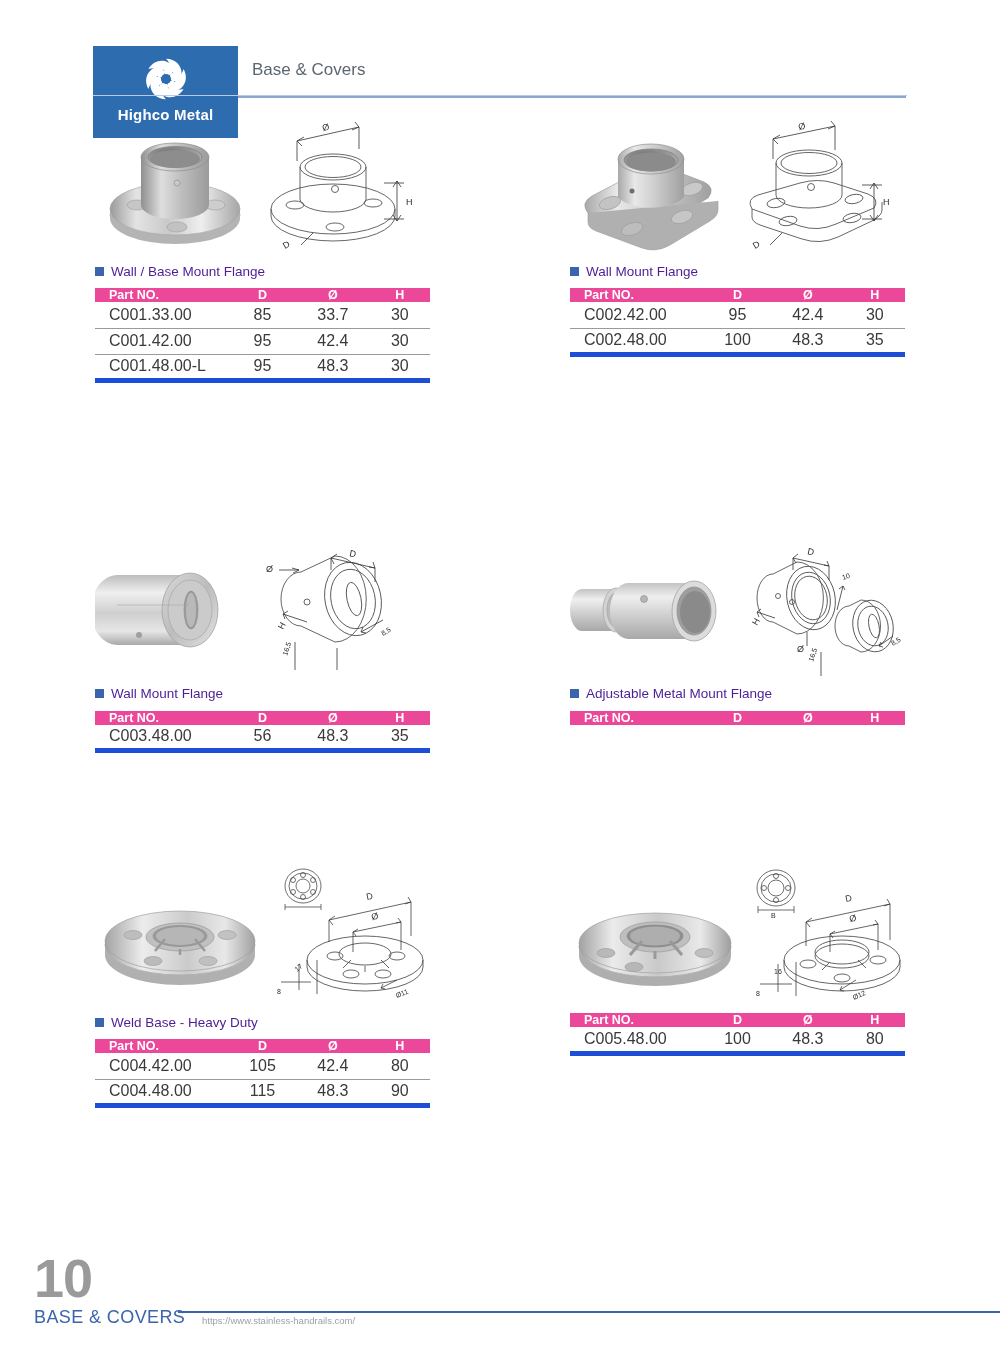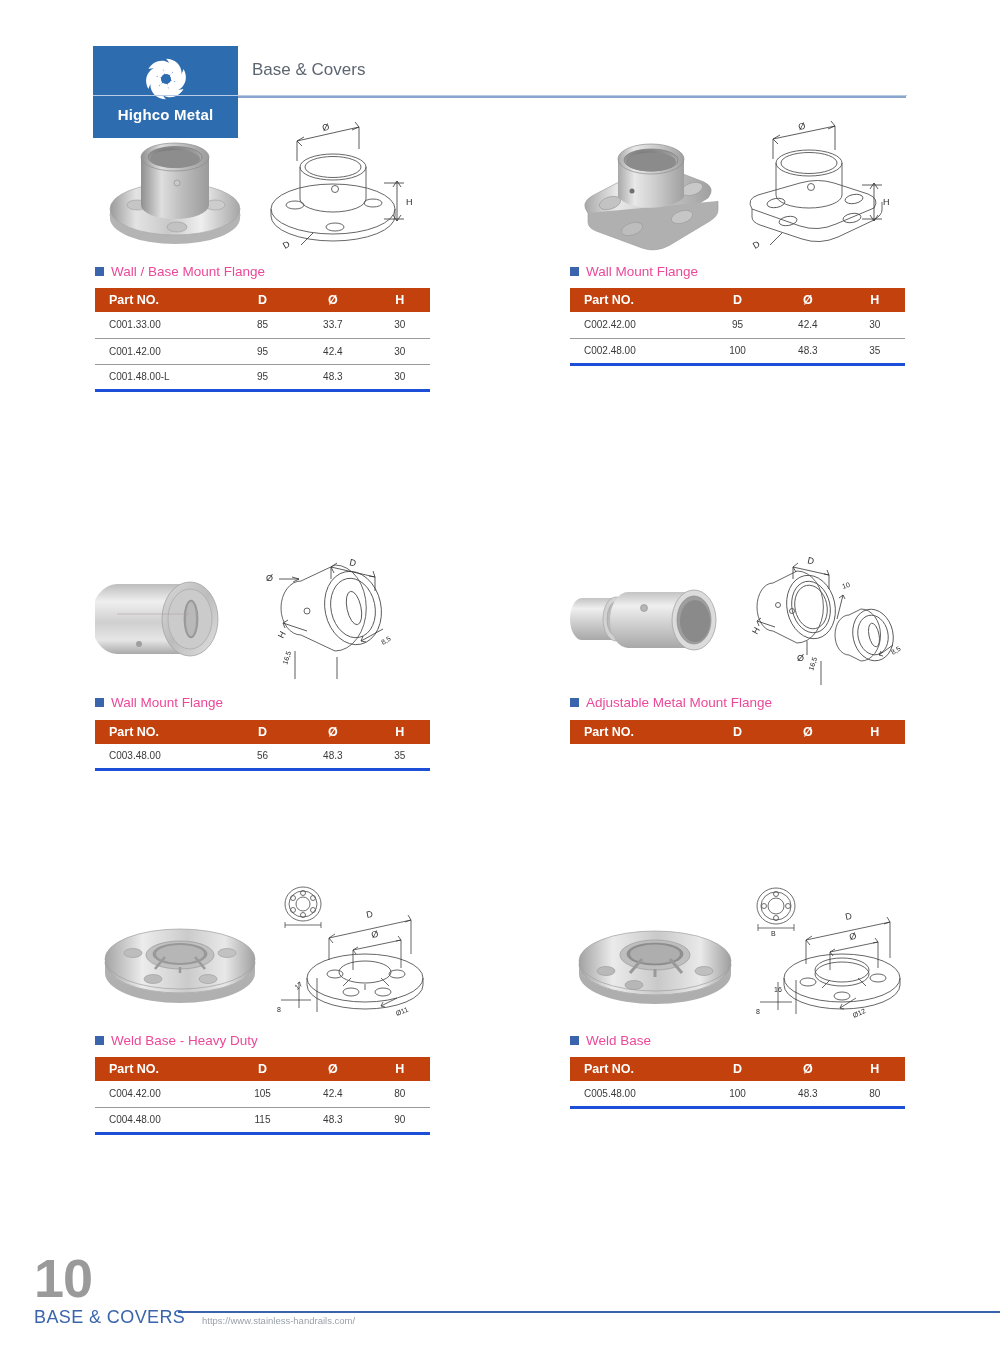--- a/index.html
+++ b/index.html
@@ -63,43 +63,43 @@
   
   .sect-title {
     display: flex; align-items: center;
     gap: 7px; margin-bottom: 8px; height: 18px;
   }
   .bullet {
     width: 9px; height: 9px; background: #3a64ab;
     display: inline-block; flex: 0 0 auto;
   }
   .sect-title-text {
-    font-size: 13.5px; color: #ec4899;
+    font-size: 13.5px; color: #4c1d95;
   }
 
   
   table.spec {
     width: 335px; border-collapse: collapse;
     font-size: 12px;
   }
   table.spec thead th {
-    background: #c2410c; color: #ffffff;
+    background: #ec4899; color: #ffffff;
     font-size: 12.5px; font-weight: bold;
-    height: 24px; text-align: center;
+    height: 14px; text-align: center;
     padding: 0;
   }
   table.spec thead th.part { text-align: left; padding-left: 14px; }
   table.spec tbody td {
     height: 26px; text-align: center; color: #3a3a3a;
     border-bottom: 1px solid #9a9a9a;
-    font-size: 10px;
+    font-size: 16px;
   }
   table.spec tbody td.part { text-align: left; padding-left: 14px; }
   table.spec tbody tr:last-child td {
-    border-bottom: 3px solid #1d4ed8;
+    border-bottom: 5px solid #1d4ed8;
   }
   col.c-part { width: 40%; }
   col.c-d    { width: 20%; }
   col.c-dia  { width: 22%; }
   col.c-h    { width: 18%; }
 
   
   .footer { position: absolute; left: 0; bottom: 0; width: 1000px; height: 118px; }
   .page-num {
     position: absolute; left: 34px; top: 12px;
@@ -716,24 +716,20 @@
             </g>
             <text class="dim-sm" x="25" y="50">B</text>
             <text class="dim" x="100" y="34" transform="rotate(-12 100 34)">D</text>
             <text class="dim" x="104" y="54" transform="rotate(-12 104 54)">Ø</text>
             <text class="dim-sm" x="28" y="106">16</text>
             <text class="dim-sm" x="10" y="128">8</text>
             <text class="dim-sm" x="108" y="132" transform="rotate(-24 108 132)">Ø12</text>
           </svg>
         </span>
       </div>
-      <div class="sect-title">
-        <span class="bullet"></span>
-        <span class="sect-title-text">Weld Base</span>
-      </div>
       <table class="spec">
         <colgroup>
             <col class="c-part">
             <col class="c-d">
             <col class="c-dia">
             <col class="c-h">
           </colgroup>
         <thead>
             <tr>
           <th class="part">Part  NO.</th>

